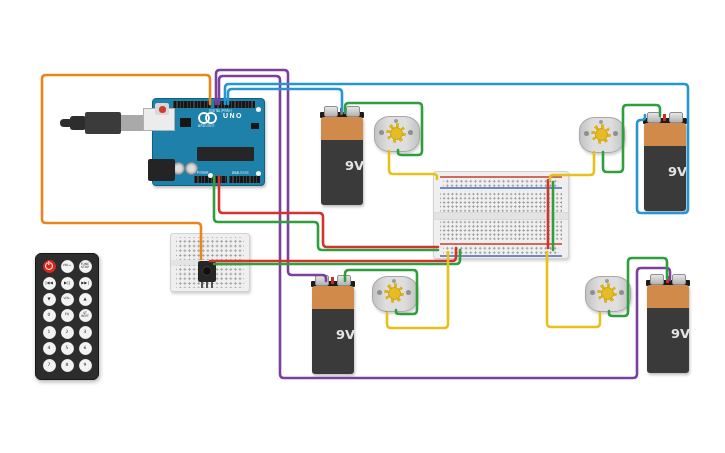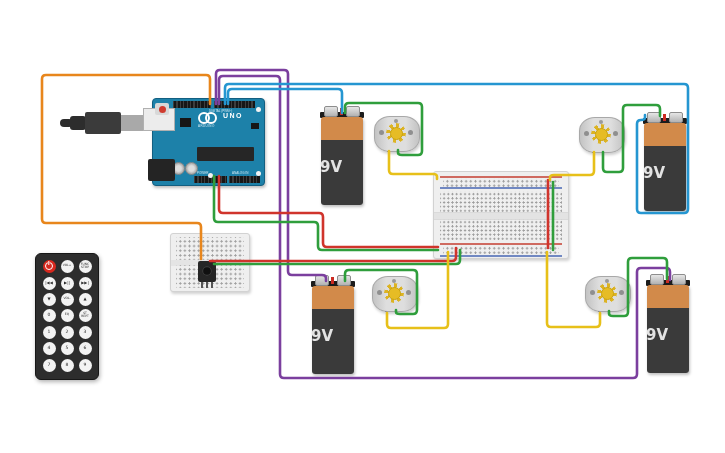--- a/index.html
+++ b/index.html
@@ -72,22 +72,22 @@
   .leg1{left:3px;} .leg2{left:8px;} .leg3{left:13px;}
 
   
   .battery{position:absolute;width:44px;height:99px;z-index:10;}
   .bat-term{position:absolute;top:0;width:12px;height:9px;border-radius:2px;border:1px solid #8d8d8d;
             background:linear-gradient(#e6e6e6,#b2b2b2);}
   .bt-l{left:4px;} .bt-r{left:26px;}
   .bat-cap{position:absolute;left:0;top:6px;width:44px;height:6px;background:#1c1c1c;border-radius:1px;}
   .bat-body{position:absolute;left:1px;top:11px;width:42px;height:88px;border-radius:3px;
             background:linear-gradient(#d28a4a,#d28a4a 23px,#3a3a3a 23px);box-shadow:1px 2px 3px rgba(0,0,0,.25);}
-  .bat-label{position:absolute;left:0;width:100%;top:52px;text-align:left;color:#e3e3e3;
-             font-size:15px;font-weight:bold;font-family:"DejaVu Sans",sans-serif;}
+  .bat-label{position:absolute;left:0;width:100%;top:52px;text-align:right;color:#e3e3e3;
+             font-size:13px;font-weight:bold;font-family:"DejaVu Sans",sans-serif;}
   .bat-plus{position:absolute;left:20px;top:2px;width:3px;height:7px;background:#cc2b22;z-index:11;}
   .battery-tl{left:320px;top:106px;} .battery-tr{left:643px;top:112px;}
   .battery-bl{left:311px;top:275px;} .battery-br{left:646px;top:274px;}
 
   
   .motor{position:absolute;width:44px;height:38px;z-index:10;}
   .motor-shell{position:absolute;left:0;top:2px;width:44px;height:34px;border:1px solid #a8a8a8;
                border-radius:16px/14px;background:linear-gradient(90deg,#c3c3c3,#dedede 30%,#dedede 70%,#c3c3c3);
                box-shadow:1px 2px 3px rgba(0,0,0,.2);}
   .motor-tab{position:absolute;left:12px;bottom:2px;width:20px;height:7px;background:#bdbdbd;border-radius:1px;}

